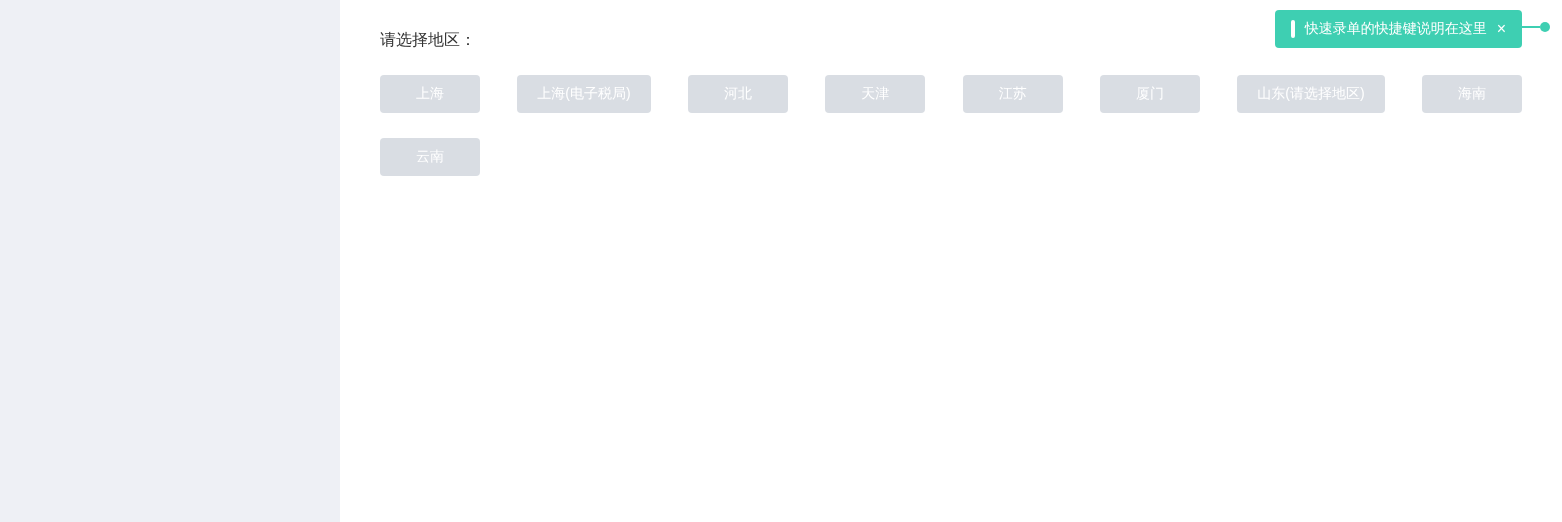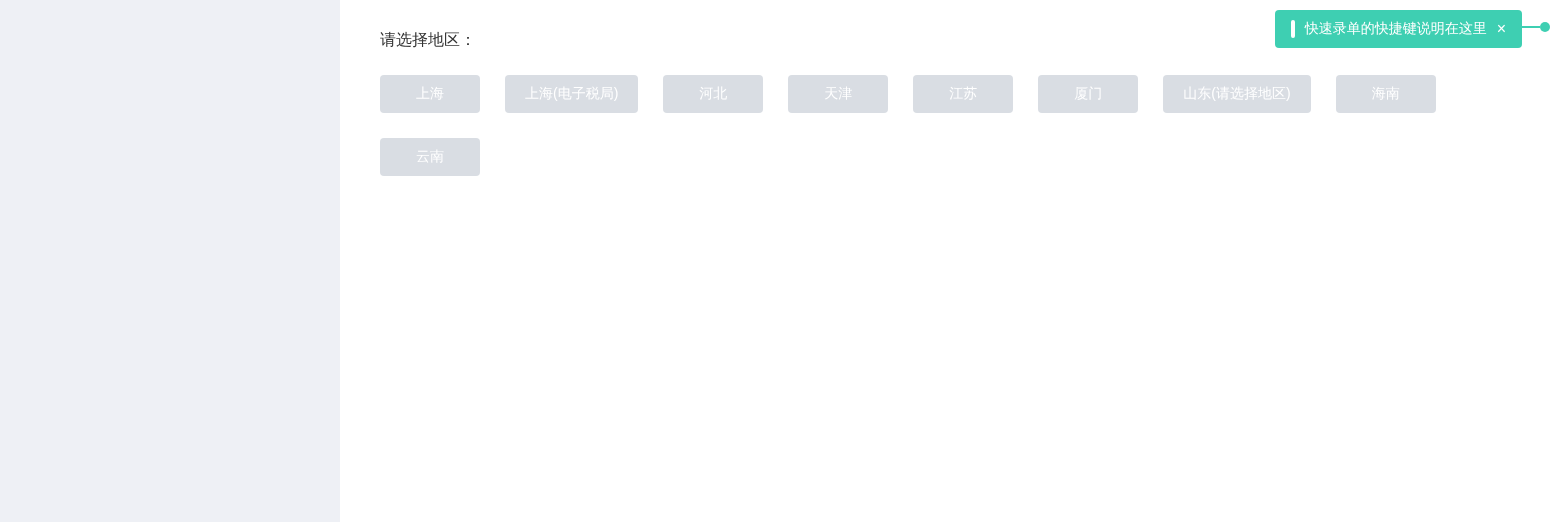--- a/index.html
+++ b/index.html
@@ -40,20 +40,21 @@
       font-size: 16px;
       color: #333;
       font-weight: normal;
       margin-bottom: 24px;
     }
 
     .region-buttons {
       display: flex;
       flex-wrap: wrap;
       gap: 25px;
+      justify-content: space-between;
     }
 
     .region-btn {
       background: #d9dde3;
       border: none;
       border-radius: 4px;
       padding: 10px 20px;
       font-size: 14px;
       color: #fff;
       cursor: pointer;

